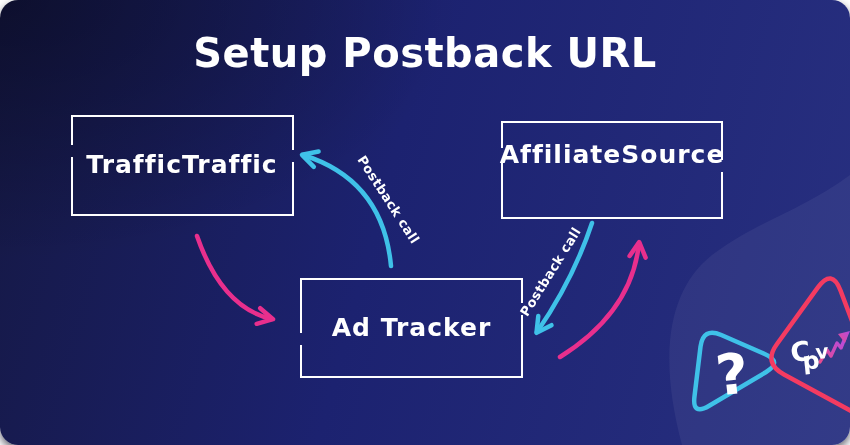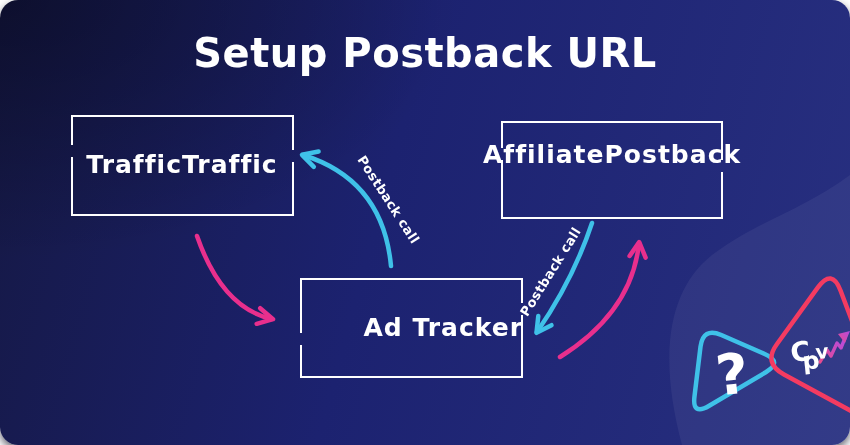--- a/index.html
+++ b/index.html
@@ -19,21 +19,21 @@
     font-size:40px;font-weight:bold;letter-spacing:0.5px;
   }
   .svg-layer{position:absolute;inset:0;}
   .box-label{
     position:absolute;display:flex;flex-direction:row;justify-content:center;align-items:center;
     color:#ffffff;font-weight:bold;font-size:25px;line-height:36px;letter-spacing:1px;
     text-align:center;
   }
   .box-ts{left:71px;top:115px;width:222px;height:100px;}
   .box-an{left:501px;top:121px;width:222px;height:68px;}
-  .box-at{left:300px;top:278px;width:223px;height:100px;justify-content:flex-end;}
+  .box-at{left:300px;top:278px;width:223px;height:100px;}
   .arrow-label{
     position:absolute;width:104px;height:18px;line-height:18px;text-align:center;
     color:#ffffff;font-size:13px;font-weight:bold;letter-spacing:0.4px;white-space:nowrap;
   }
   .arrow-label.l1{left:336px;top:191px;transform:rotate(57deg);}
   .arrow-label.l2{left:499px;top:263px;transform:rotate(-58deg);}
   .question{
     position:absolute;left:708px;top:342px;width:48px;
     color:#ffffff;font-size:56px;font-weight:bold;text-align:center;
     transform:rotate(-6deg);
@@ -95,21 +95,21 @@
 
     <div class="title">Setup Postback URL</div>
 
     <div class="box-label box-ts">
       <span>Traffic</span>
       <span>Traffic</span>
     </div>
 
     <div class="box-label box-an">
       <span>Affiliate</span>
-      <span>Postback</span>
+      <span>Source</span>
     </div>
 
     <div class="box-label box-at">
       <span>Ad Tracker</span>
     </div>
 
     <div class="arrow-label l1">Postback call</div>
     <div class="arrow-label l2">Postback call</div>
 
     <div class="question">?</div>

